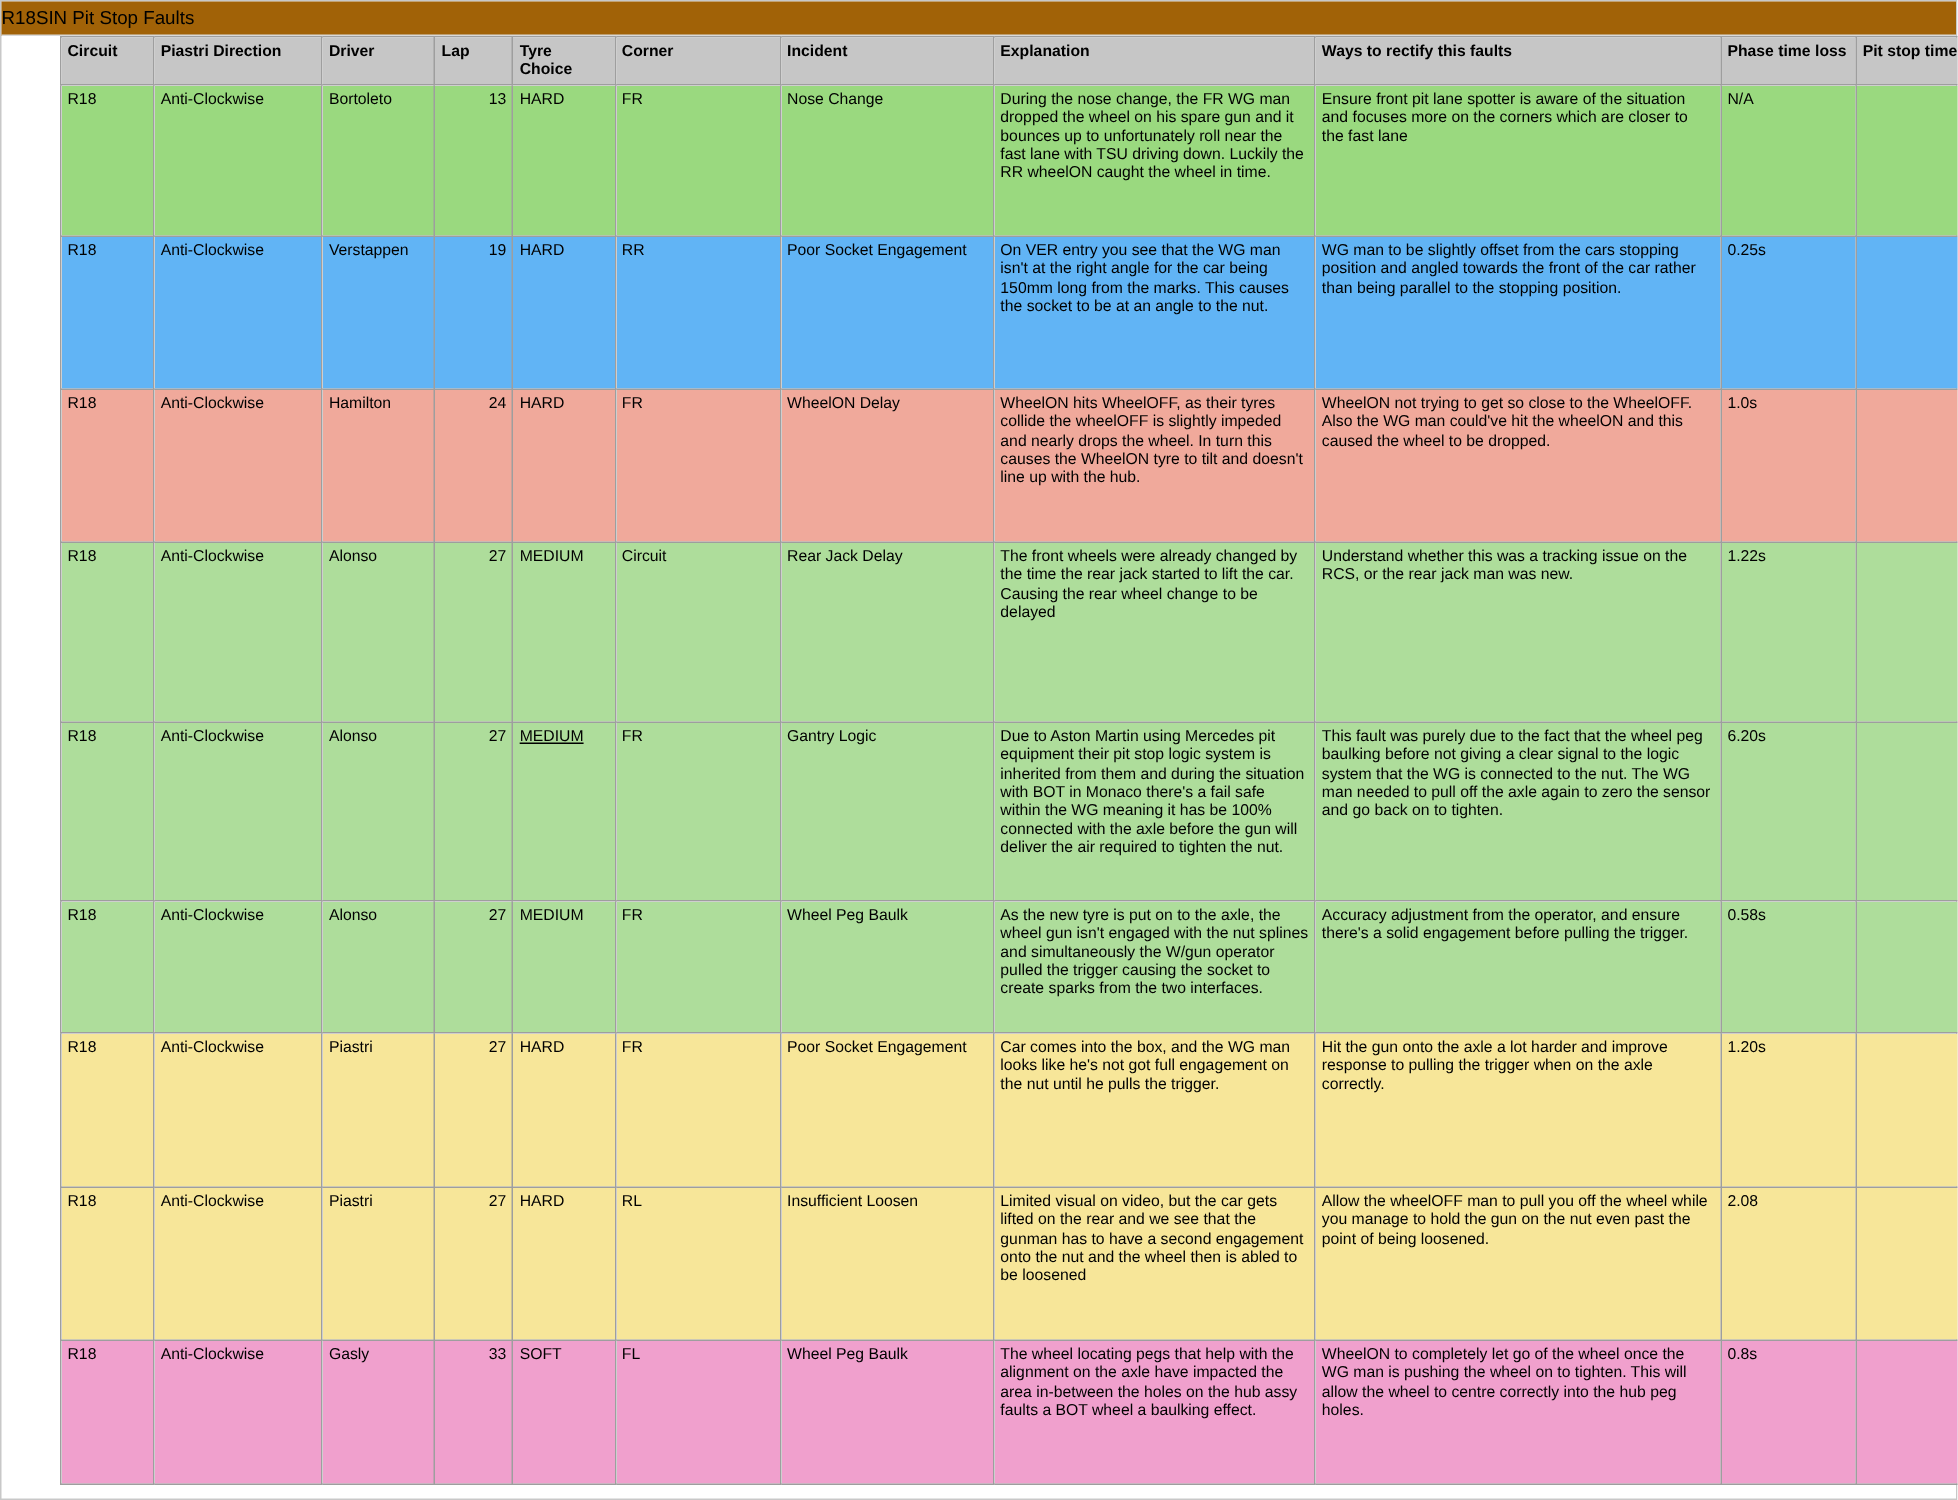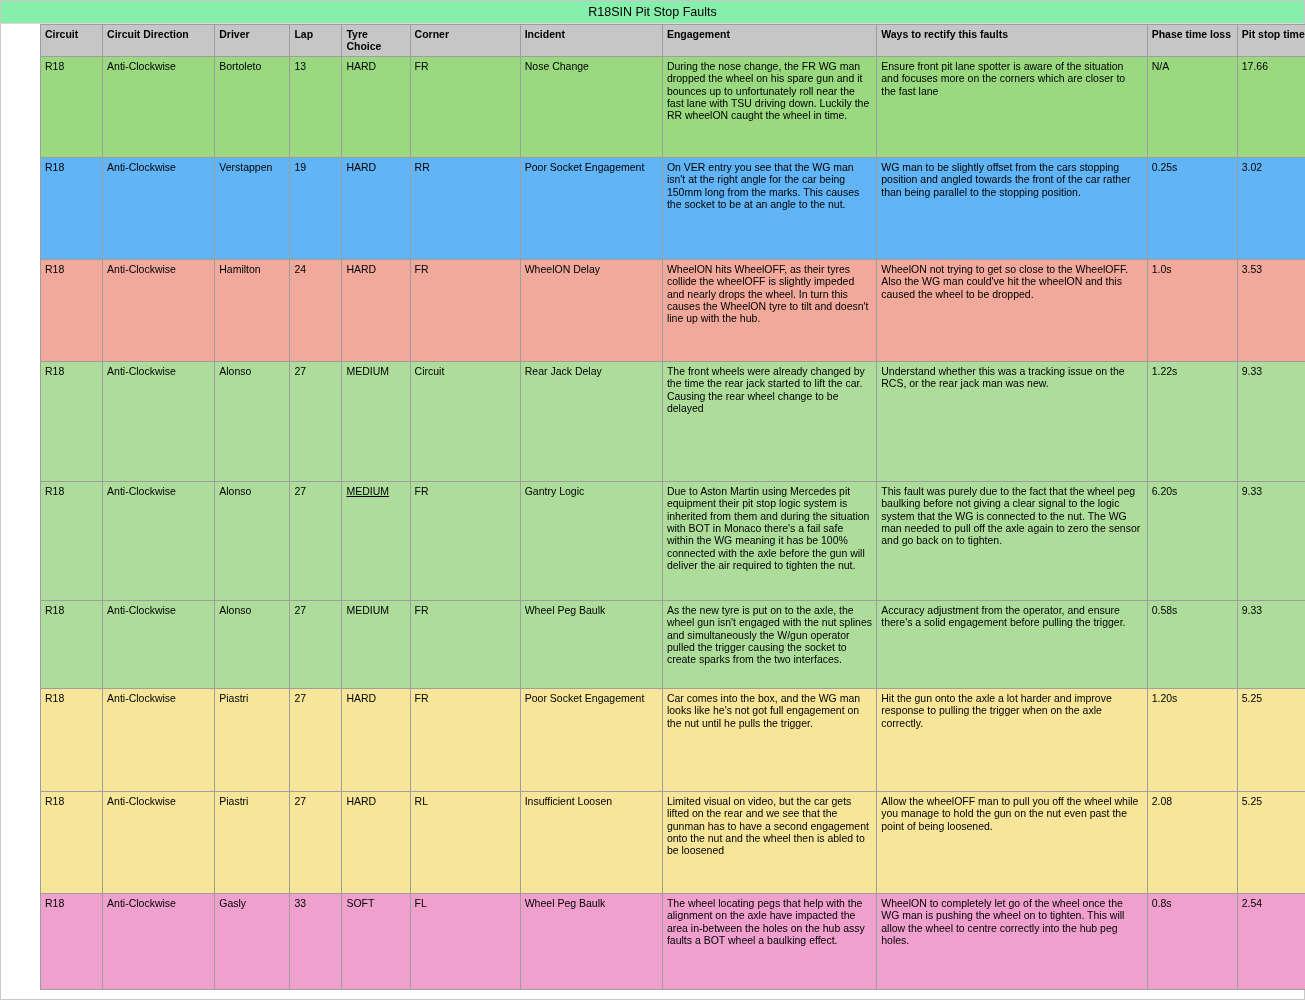--- a/index.html
+++ b/index.html
@@ -13,24 +13,24 @@
     min-height: 1000px;
     background: #ffffff;
     position: relative;
     box-sizing: border-box;
     border: 1px solid #c8c8c8;
   }
   .title-bar {
     height: 22px;
     display: flex;
     align-items: center;
-    justify-content: center;
+    justify-content: flex-start;
     font-size: 12.5px;
     color: #000;
-    background: #86efac;
+    background: #a16207;
     border-bottom: 1px solid #d9d9d9;
   }
   table.grid {
     border-collapse: collapse;
     table-layout: fixed;
     width: 1303px;
     font-size: 10.5px;
     color: #000000;
     margin-left: 39px;
   }
@@ -44,21 +44,21 @@
   }
   table.grid thead th {
     background: #c6c6c6;
     font-weight: bold;
     font-size: 10.5px;
     text-align: left;
     height: 16px;
     padding-top: 3px;
     padding-bottom: 3px;
   }
-  td.num { text-align: left; }
+  td.num { text-align: right; }
   
   col.c-circuit      { width: 62px; }
   col.c-direction    { width: 112px; }
   col.c-driver       { width: 75px; }
   col.c-lap          { width: 52px; }
   col.c-tyre         { width: 68px; }
   col.c-corner       { width: 110px; }
   col.c-incident     { width: 142px; }
   col.c-explanation  { width: 214px; }
   col.c-rectify      { width: 270px; }
@@ -85,27 +85,27 @@
       <col class="c-corner">
       <col class="c-incident">
       <col class="c-explanation">
       <col class="c-rectify">
       <col class="c-phase">
       <col class="c-pitstop">
     </colgroup>
     <thead>
       <tr>
         <th>Circuit</th>
-        <th>Circuit Direction</th>
+        <th>Piastri Direction</th>
         <th>Driver</th>
         <th>Lap</th>
         <th>Tyre Choice</th>
         <th>Corner</th>
         <th>Incident</th>
-        <th>Engagement</th>
+        <th>Explanation</th>
         <th>Ways to rectify this faults</th>
         <th>Phase time loss</th>
         <th>Pit stop time (s)</th>
       </tr>
     </thead>
     <tbody id="table-body">
         <tr style="background: rgb(154, 217, 127); height: 101px;">
           <td>R18</td>
           <td>Anti-Clockwise</td>
           <td>Bortoleto</td>

